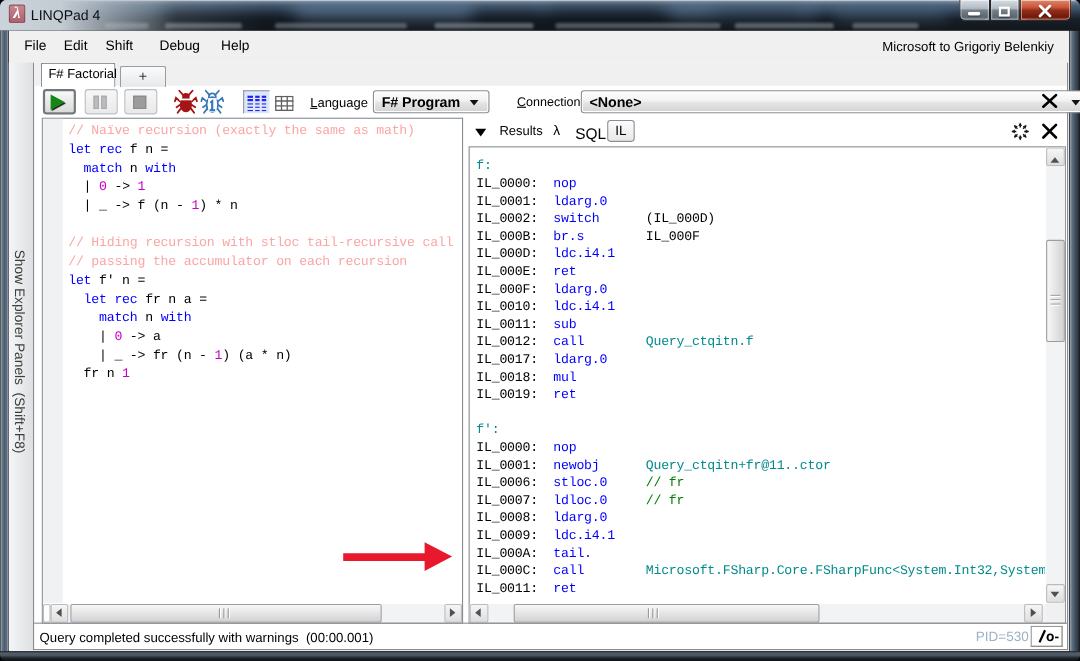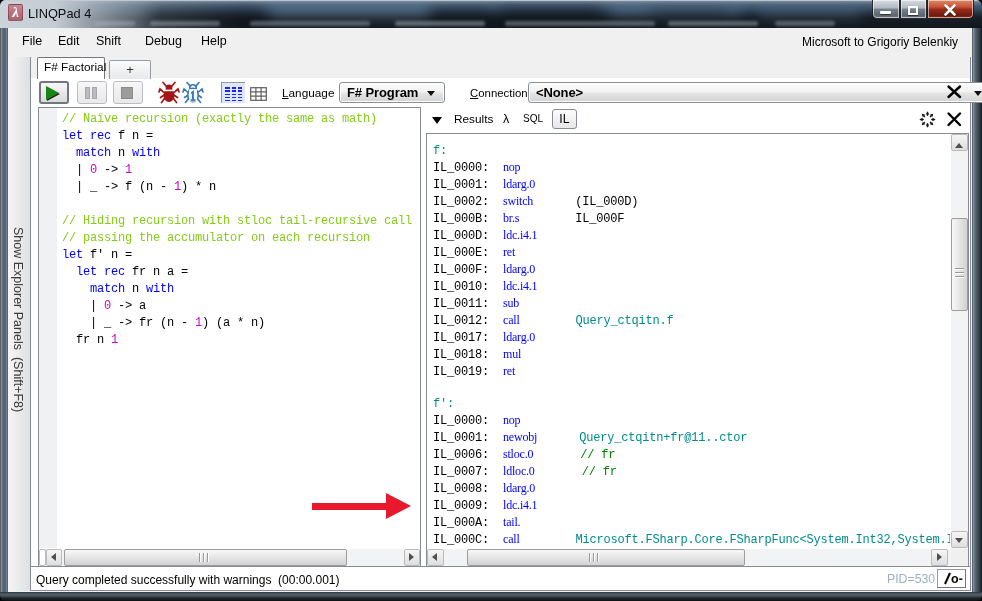--- a/index.html
+++ b/index.html
@@ -45,25 +45,25 @@
 #combo1{left:339px;top:82px;width:106px;height:21px;}
 #lbl-conn{left:470px;top:87px;font-size:11.4px;}
 #combo2{left:528px;top:82px;width:464px;height:21px;}
 .combo{border:1px solid #8a8f94;border-radius:3px;background:linear-gradient(180deg,#fdfdfd 0,#f2f2f2 45%,#e4e4e4 55%,#d3d3d3 100%);box-shadow:inset 0 0 0 1px #fff;font-size:12.3px;}
 .combotext{position:absolute;left:7px;top:2px;font-size:13px;font-weight:bold;letter-spacing:-0.1px;}
 .comboarr{position:absolute;right:9px;top:8px;width:0;height:0;border-left:4px solid transparent;border-right:4px solid transparent;border-top:5px solid #111;}
 #editor{left:38px;top:107px;width:383px;height:460px;border:1px solid #878c93;background:#fff;}
 #gutter{left:39px;top:108px;width:18px;height:440px;background:#f0f1f2;}
 #code{left:57px;top:108px;width:362px;height:440px;overflow:hidden;}
 #code pre{margin:0;padding:3px 0 0 5px;font-family:"Liberation Mono",monospace;font-size:12px;line-height:17px;letter-spacing:-0.2px;color:#000;}
-.k{color:#0000ff;}.c{color:#84cc16;}.n{color:#c800c8;}.t{color:#008b8b;}.g{color:#008000;margin-left:12px;}.b{color:#0000ff;font-family:Liberation Serif, serif;}
+.k{color:#0000ff;}.c{color:#fca5a5;}.n{color:#c800c8;}.t{color:#008b8b;}.g{color:#008000;}.b{color:#0000ff;}
 #rhdr-tri{left:432px;top:117px;width:0;height:0;border-left:5.5px solid transparent;border-right:5.5px solid transparent;border-top:7px solid #000;}
 #rh-results{left:454px;top:112px;font-size:11.8px;}
 #rh-lambda{left:503px;top:112px;font-size:12.5px;}
-#rh-sql{left:523px;top:113px;font-size:10px;}
+#rh-sql{left:523px;top:113px;font-size:14px;}
 #rh-il{left:552px;top:109px;width:25px;height:20px;border:1px solid #888d94;border-radius:3px;background:linear-gradient(180deg,#fcfcfc,#e8e8e8);font-size:12.3px;text-align:center;padding-top:2px;}
 #results{left:426px;top:133px;width:543px;height:434px;border:1px solid #878c93;background:#fff;}
 #rcode{left:427px;top:134px;width:523px;height:414px;overflow:hidden;}
 #rcode pre{margin:0;padding:9px 0 0 6px;font-family:"Liberation Mono",monospace;font-size:12px;line-height:16px;letter-spacing:-0.2px;color:#000;}
 .sbtn{background:linear-gradient(180deg,#f6f6f6,#dedede);border:1px solid #bbb;border-radius:2px;}
 .thumbh{background:linear-gradient(180deg,#f8f8f8,#d2d2d2);border:1px solid #9d9d9d;border-radius:2px;}
 .thumbv{background:linear-gradient(90deg,#f8f8f8,#d2d2d2);border:1px solid #9d9d9d;border-radius:2px;}
 #statusline{left:31px;top:566px;width:939px;height:1px;background:#888d94;}
 #status{left:36px;top:573px;font-size:12px;}
 #pid{left:887px;top:572px;font-size:12.3px;color:#9db1c5;}

